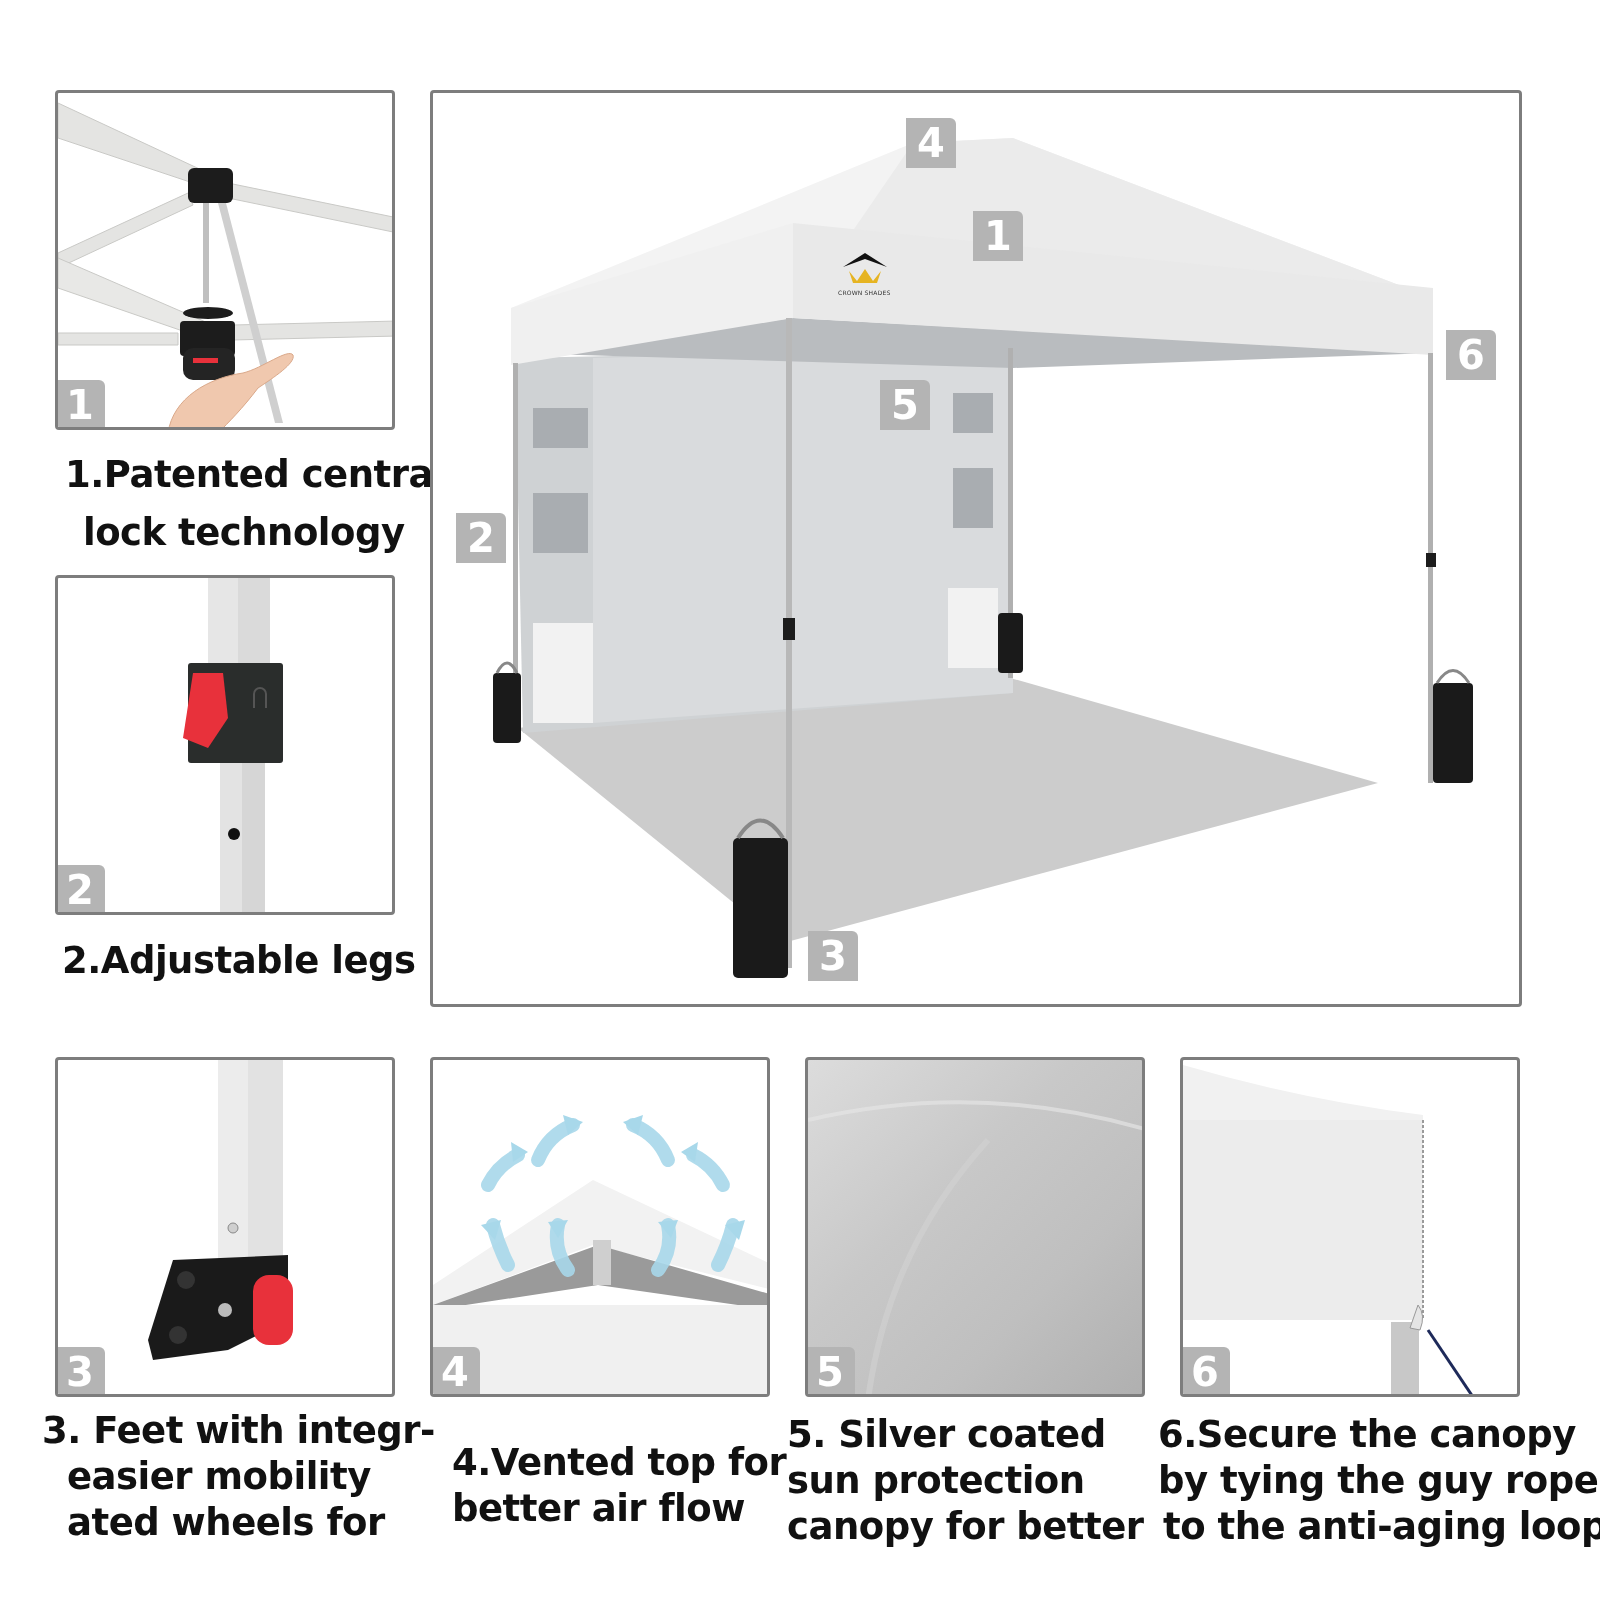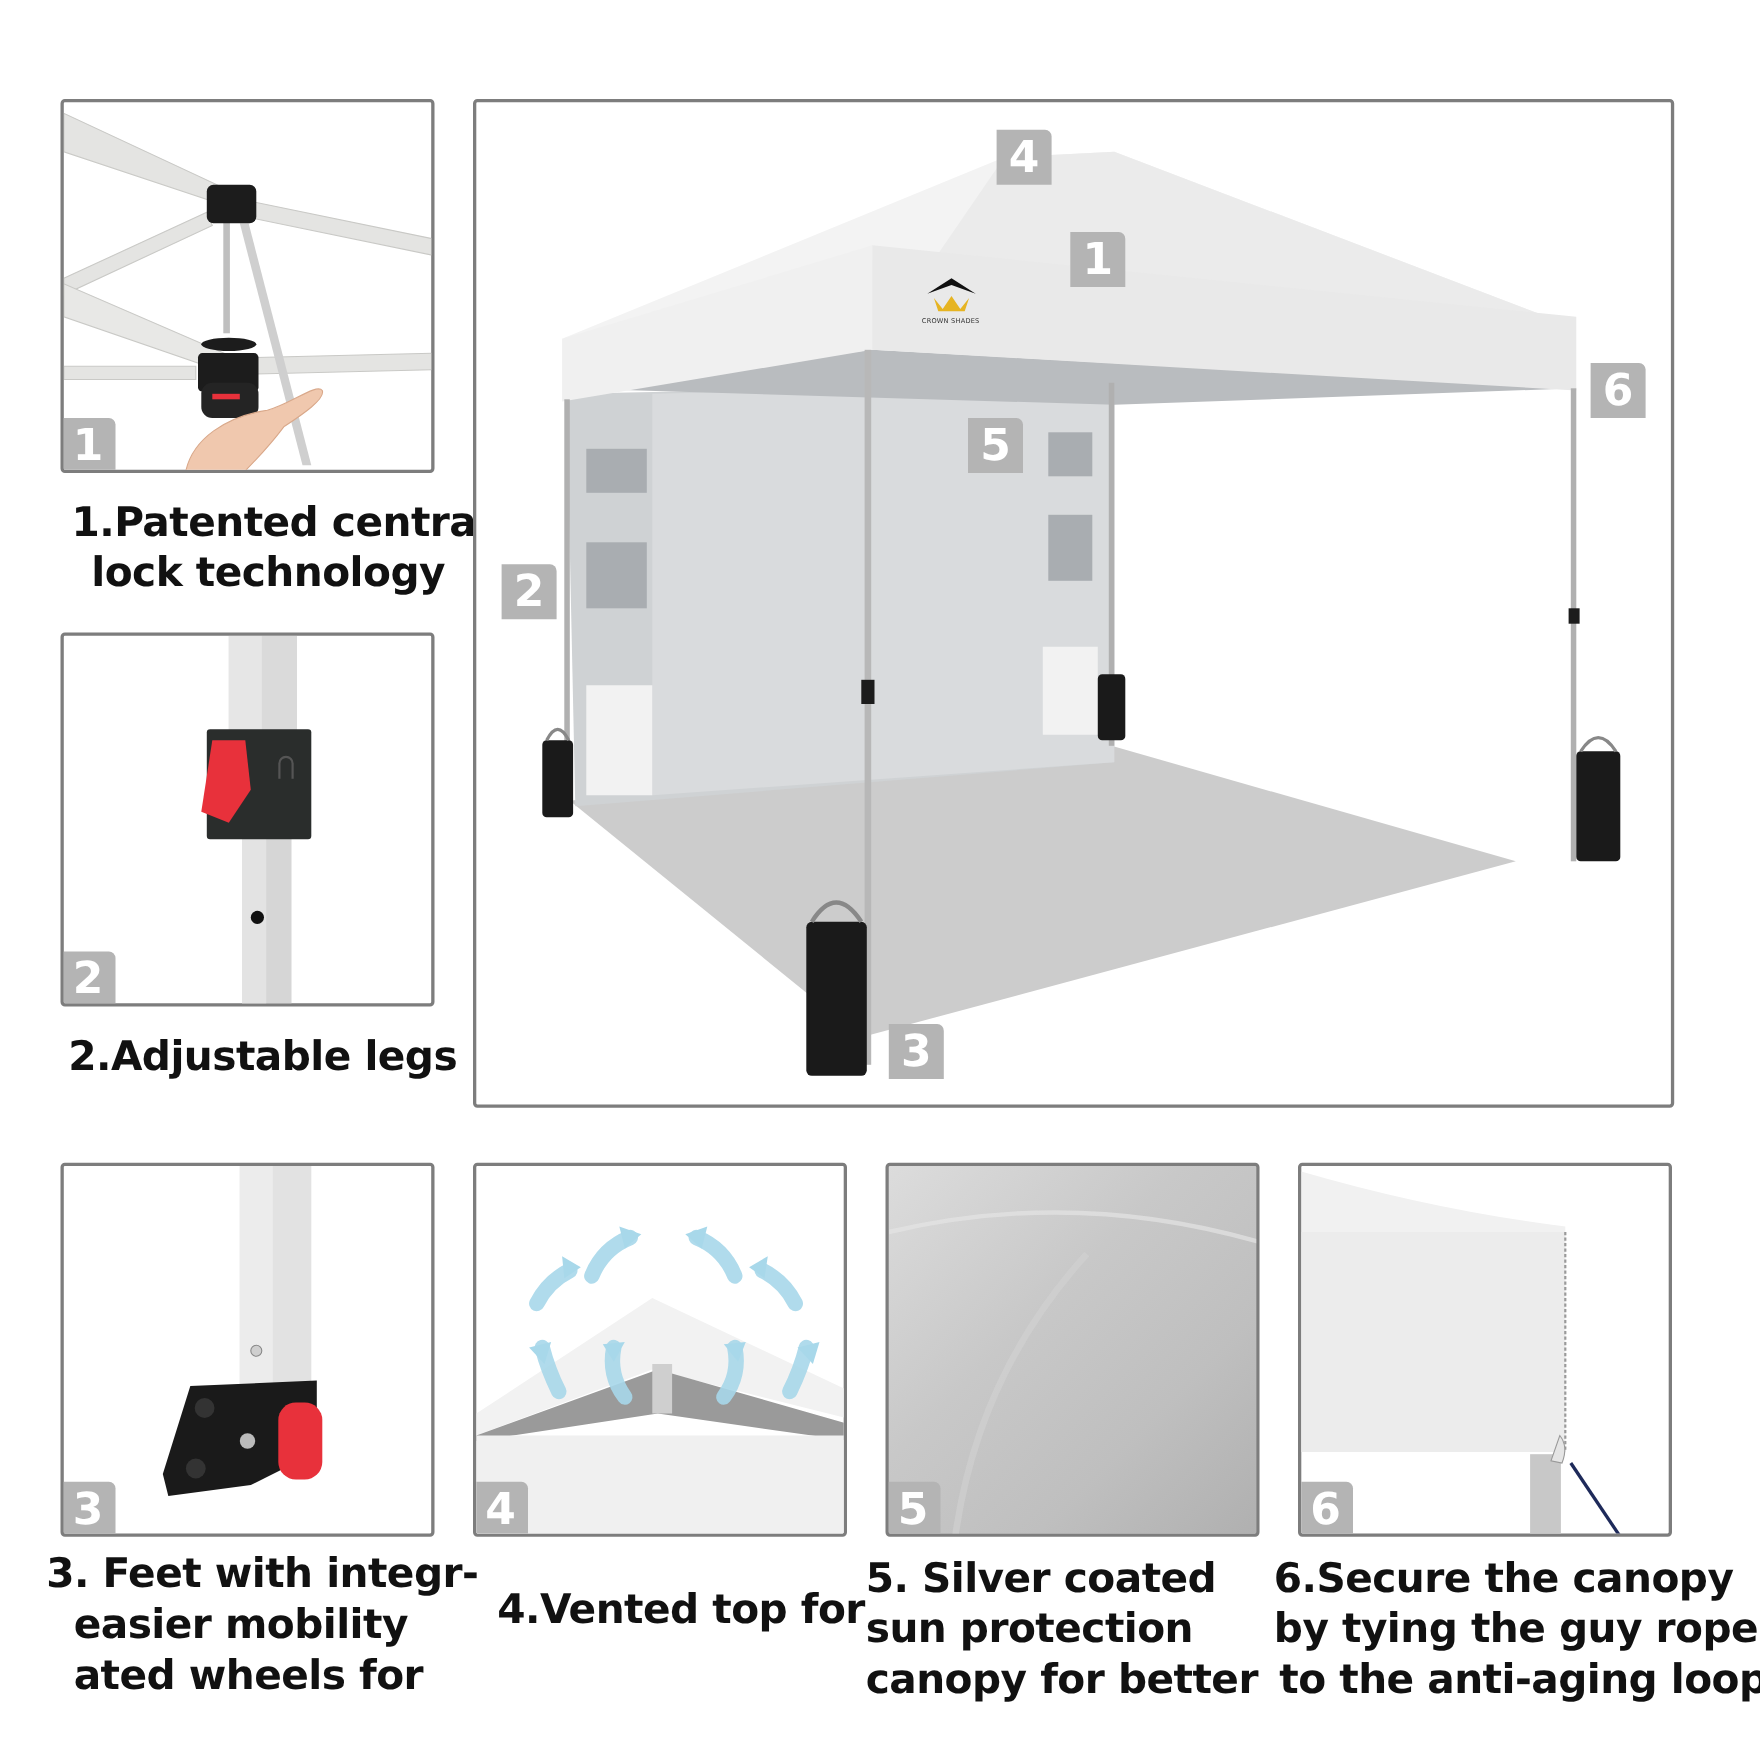--- a/index.html
+++ b/index.html
@@ -38,21 +38,21 @@
     <rect x="122" y="228" width="55" height="35" rx="4" fill="#1c1c1c"></rect>
     <rect x="125" y="255" width="52" height="32" rx="10" fill="#242424"></rect>
     <rect x="135" y="265" width="25" height="5" fill="#e8313b"></rect>
 
     <path d="M110,340 C115,305 150,285 185,280 C205,275 230,255 235,262 C238,270 215,285 200,295 C185,315 170,330 160,340 Z" fill="#f0c8ae" stroke="#d9a88a"></path>
   </svg>
   <div class="badge">1</div>
 </div>
 <div class="caption" style="left:65px;top:452px;">
   <span>1.Patented central</span>
-  <span style="padding-left:18px;">lock technology</span>
+  <span style="padding-left:18px;margin-top:12px;">lock technology</span>
 </div>
 
 <div class="panel" style="left:55px;top:575px;width:340px;height:340px;">
   <svg width="340" height="340" viewBox="0 0 340 340">
     <rect x="150" y="0" width="62" height="95" fill="#dadada"></rect>
     <rect x="150" y="0" width="30" height="95" fill="#e6e6e6"></rect>
     <rect x="162" y="180" width="45" height="160" fill="#d6d6d6"></rect>
     <rect x="162" y="180" width="22" height="160" fill="#e3e3e3"></rect>
     <circle cx="176" cy="256" r="6" fill="#111"></circle>
     <rect x="130" y="85" width="95" height="100" rx="3" fill="#2a2d2c"></rect>
@@ -161,20 +161,21 @@
       <polygon points="48,165 68,160 62,180"></polygon>
       <polygon points="115,162 135,160 125,178"></polygon>
       <polygon points="225,162 245,160 238,178"></polygon>
       <polygon points="292,165 312,160 306,180"></polygon>
     </g>
   </svg>
   <div class="badge">4</div>
 </div>
 <div class="caption" style="left:452px;top:1440px;">
   <span>4.Vented top for</span>
+  <span>better air flow</span>
 </div>
 
 <div class="panel" style="left:805px;top:1057px;width:340px;height:340px;background:linear-gradient(135deg,#dcdcdc 0%,#c8c8c8 40%,#bfbfbf 70%,#b0b0b0 100%);">
   <svg width="340" height="340" viewBox="0 0 340 340">
     <path d="M0,60 q170,-40 340,10" stroke="#e4e4e4" stroke-width="4" fill="none" opacity="0.7"></path>
     <path d="M60,340 q20,-150 120,-260" stroke="#d2d2d2" stroke-width="6" fill="none" opacity="0.6"></path>
   </svg>
   <div class="badge">5</div>
 </div>
 <div class="caption" style="left:787px;top:1412px;text-align:left;">

